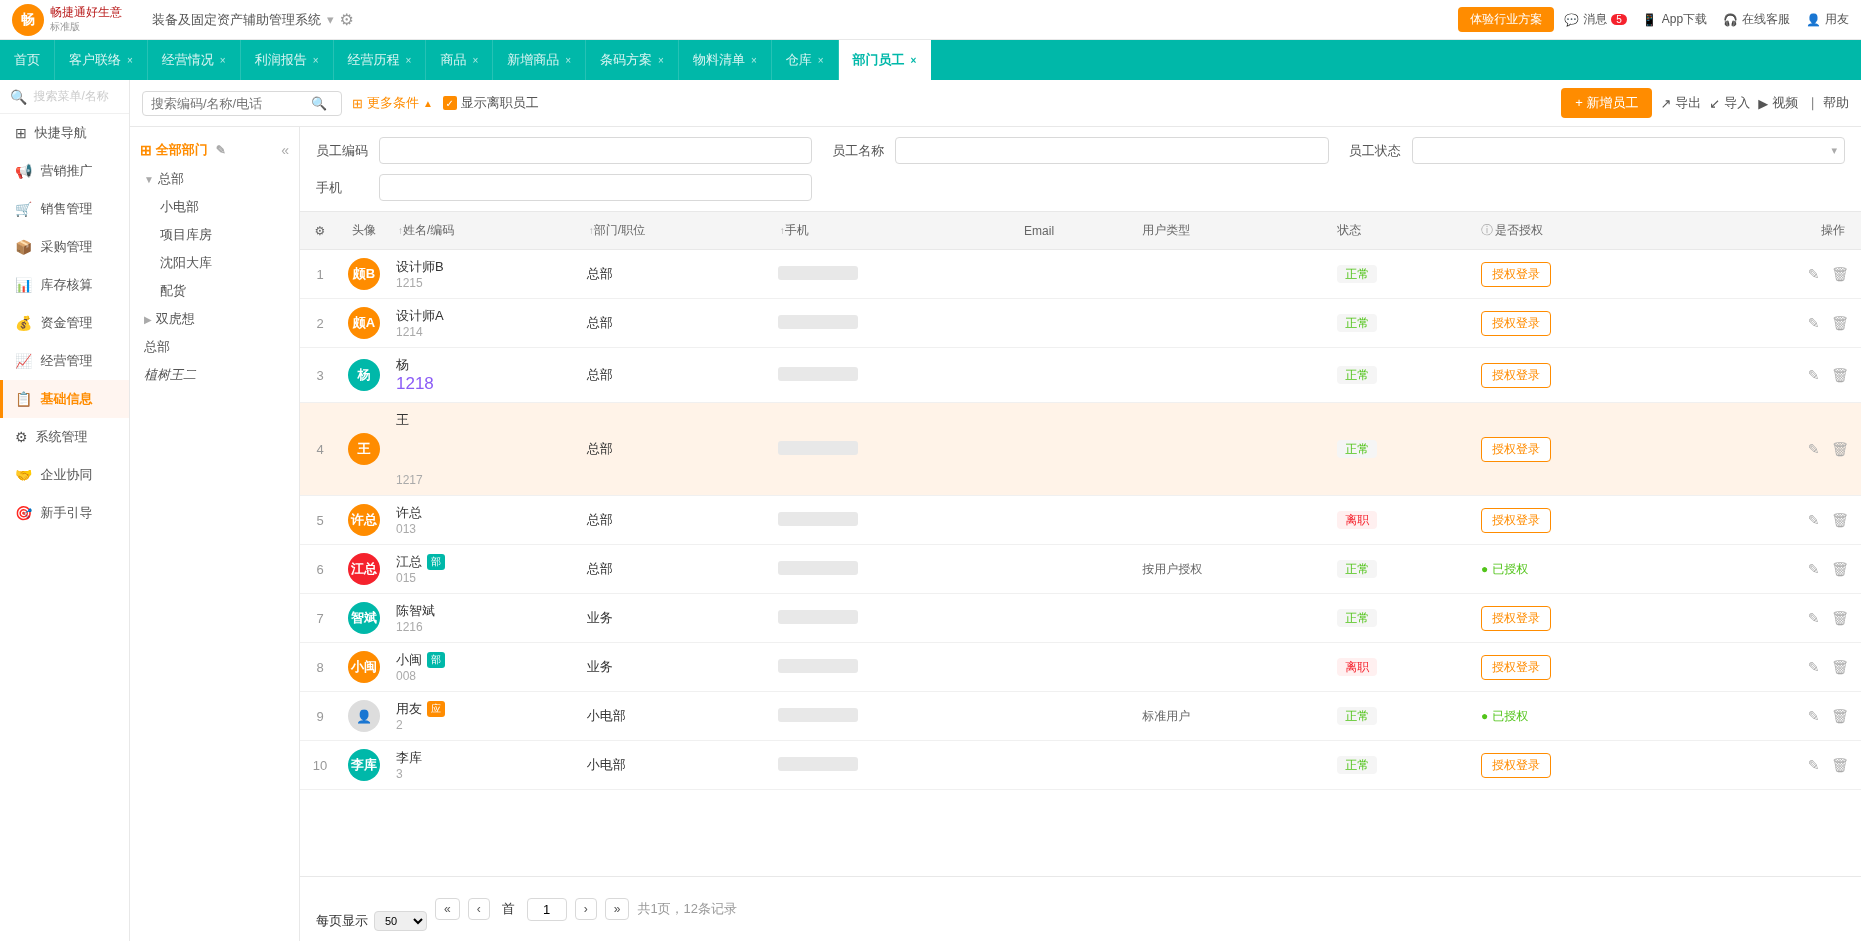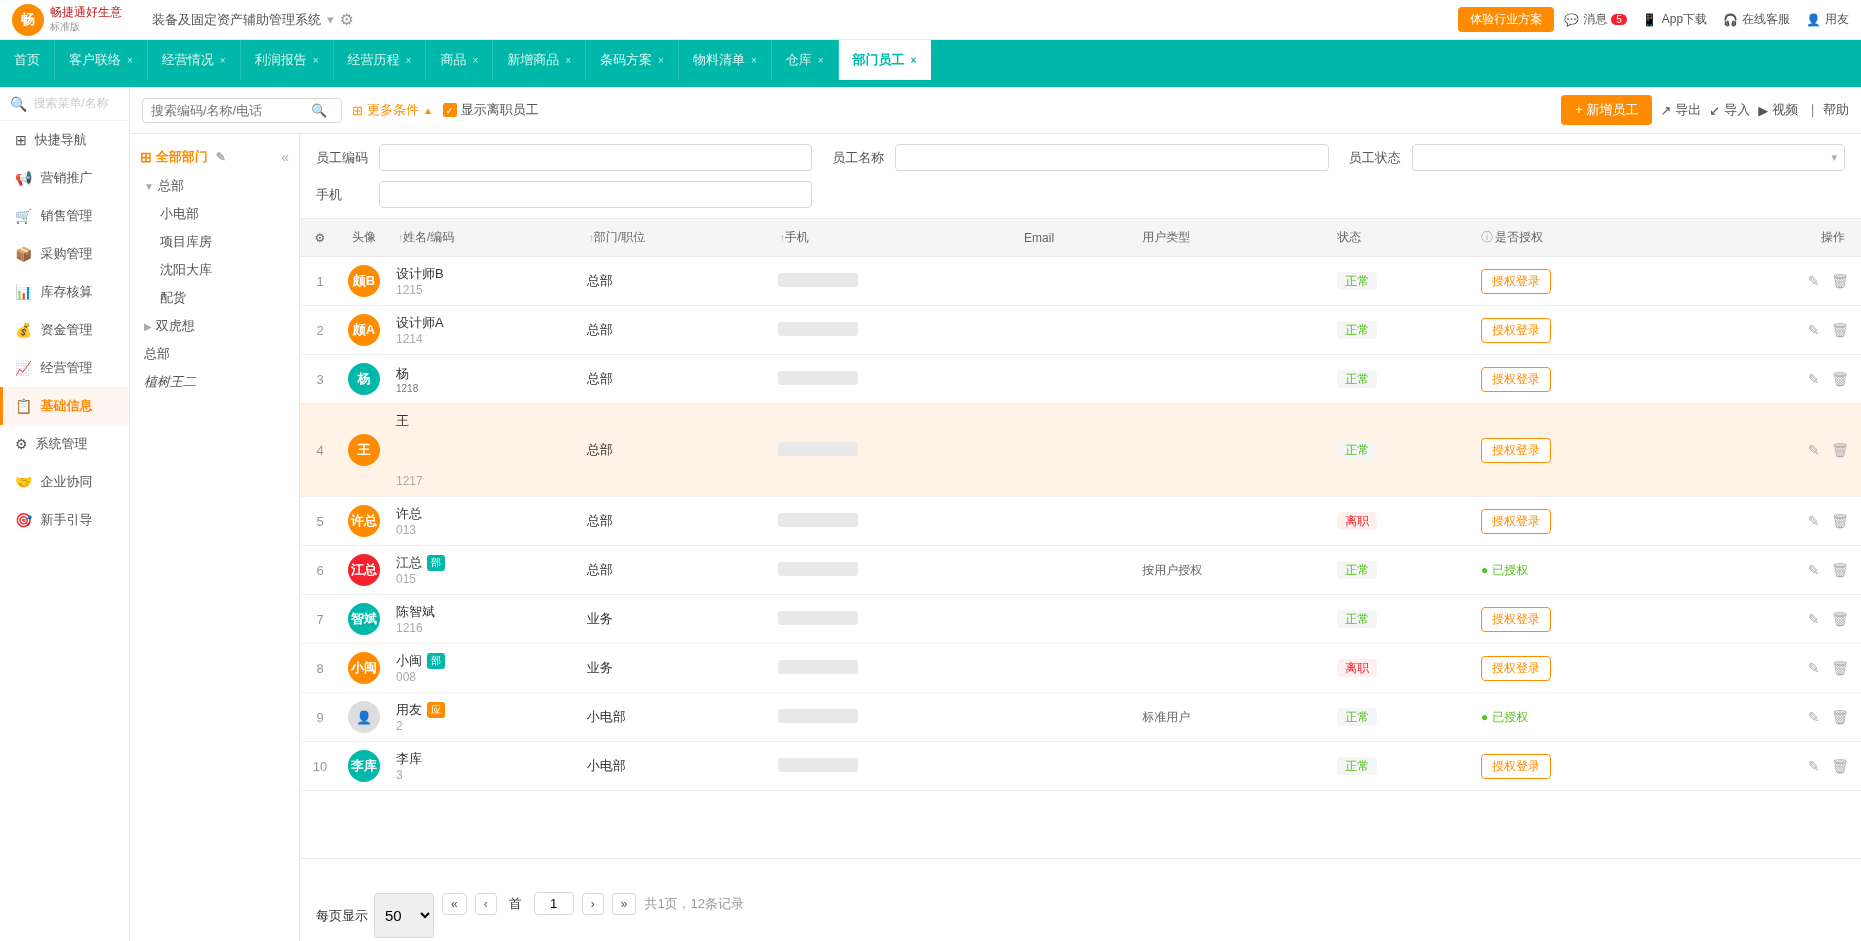--- a/index.html
+++ b/index.html
@@ -12,21 +12,21 @@
     .logo-text { font-size: 12px; color: #b91c1c; line-height: 1.3; }
     .logo-sub { font-size: 10px; color: #999; }
     .system-title { flex: 1; display: flex; align-items: center; gap: 6px; }
     .system-title span { font-size: 13px; color: #555; }
     .top-right { display: flex; align-items: center; gap: 16px; margin-left: auto; }
     .top-btn { display: flex; align-items: center; gap: 4px; font-size: 12px; color: #555; cursor: pointer; }
     .badge { background: #f5222d; color: white; border-radius: 10px; padding: 0 5px; font-size: 10px; }
     .trial-btn { background: #ff8c00; color: white; border: none; border-radius: 4px; padding: 4px 12px; font-size: 12px; cursor: pointer; }
 
     
-    .nav-tabs { display: flex; background: #00b8a9; height: 47px; padding: 0 0; overflow: hidden; }
+    .nav-tabs { display: flex; background: #00b8a9; height: 40px; padding: 0 0; overflow: hidden; }
     .nav-tab { display: flex; align-items: center; padding: 0 14px; height: 40px; color: rgba(255,255,255,0.85); font-size: 13px; cursor: pointer; white-space: nowrap; border-right: 1px solid rgba(255,255,255,0.15); gap: 4px; }
     .nav-tab.active { background: #fff; color: #00b8a9; font-weight: bold; }
     .nav-tab .close-x { font-size: 10px; color: rgba(255,255,255,0.7); margin-left: 2px; }
     .nav-tab.active .close-x { color: #00b8a9; }
 
     
     .main-layout { display: flex; height: calc(100vh - 80px); }
 
     
     .sidebar { width: 130px; background: #fff; border-right: 1px solid #e8e8e8; overflow-y: auto; flex-shrink: 0; }
@@ -82,21 +82,21 @@
     .authorized { color: #52c41a; font-size: 12px; display: flex; align-items: center; gap: 4px; }
     .op-btn { background: none; border: none; cursor: pointer; color: #aaa; font-size: 14px; padding: 2px 4px; }
     .phone-blur { display: inline-block; background: #e8e8e8; width: 80px; height: 14px; border-radius: 3px; }
 
     
     .pagination { display: flex; align-items: center; padding: 10px 16px; background: #fff; border-top: 1px solid #e8e8e8; gap: 8px; font-size: 13px; }
     .page-btn { background: none; border: 1px solid #d9d9d9; border-radius: 4px; padding: 3px 8px; cursor: pointer; color: #555; font-size: 12px; }
     .page-input { border: 1px solid #d9d9d9; border-radius: 4px; padding: 3px 6px; width: 40px; text-align: center; font-size: 13px; }
     .page-info { color: #999; font-size: 13px; }
     .per-page { display: flex; align-items: center; gap: 6px; margin-top: 24px; }
-    .per-page select { border: 1px solid #d9d9d9; border-radius: 4px; padding: 12px 6px; font-size: 15px; }
+    .per-page select { border: 1px solid #d9d9d9; border-radius: 4px; padding: 2px 6px; font-size: 11px; }
 
     
     .row-num { color: #999; font-size: 13px; }
 
     .sort-icon { font-size: 10px; color: #aaa; margin-left: 2px; }
     .info-icon { color: #aaa; margin-right: 2px; font-size: 12px; }
 
     
     .right-panel { flex: 1; display: flex; flex-direction: column; overflow: hidden; }
   </style>
@@ -373,21 +373,21 @@
   </tr>
                 <tr>
     <td style="text-align:center;"><span class="row-num">3</span></td>
     <td style="text-align:center;">
       <div class="avatar" style="background:#00b8a9;">杨</div>
     </td>
     <td>
       <div style="display:flex;align-items:center;gap:2px;">
         <span>杨</span>
       </div>
-      <div style="color:#737373;font-size:10px;">1218</div>
+      <div style="color:#8b5cf6;font-size:17px;">1218</div>
     </td>
     <td>
       <span>总部</span>
     </td>
     <td>
       <span class="phone-blur"></span>
     </td>
     <td></td>
     <td><span style="font-size:12px;color:#666;"></span></td>
     <td>

